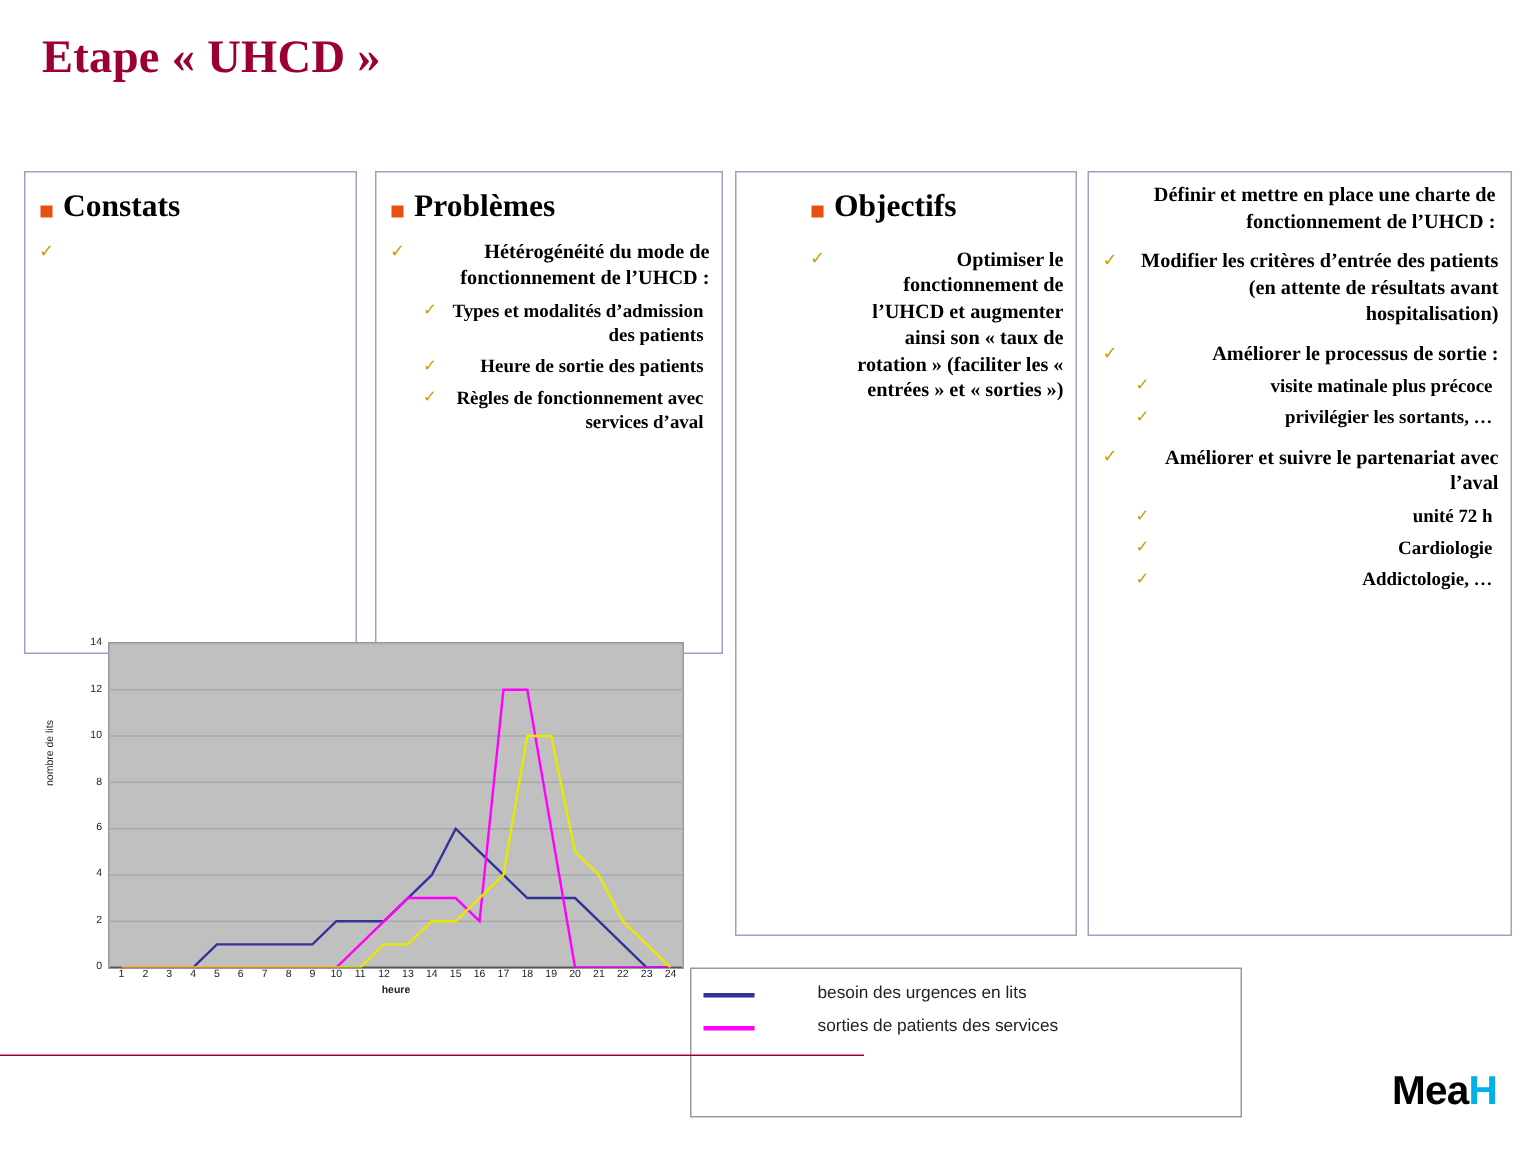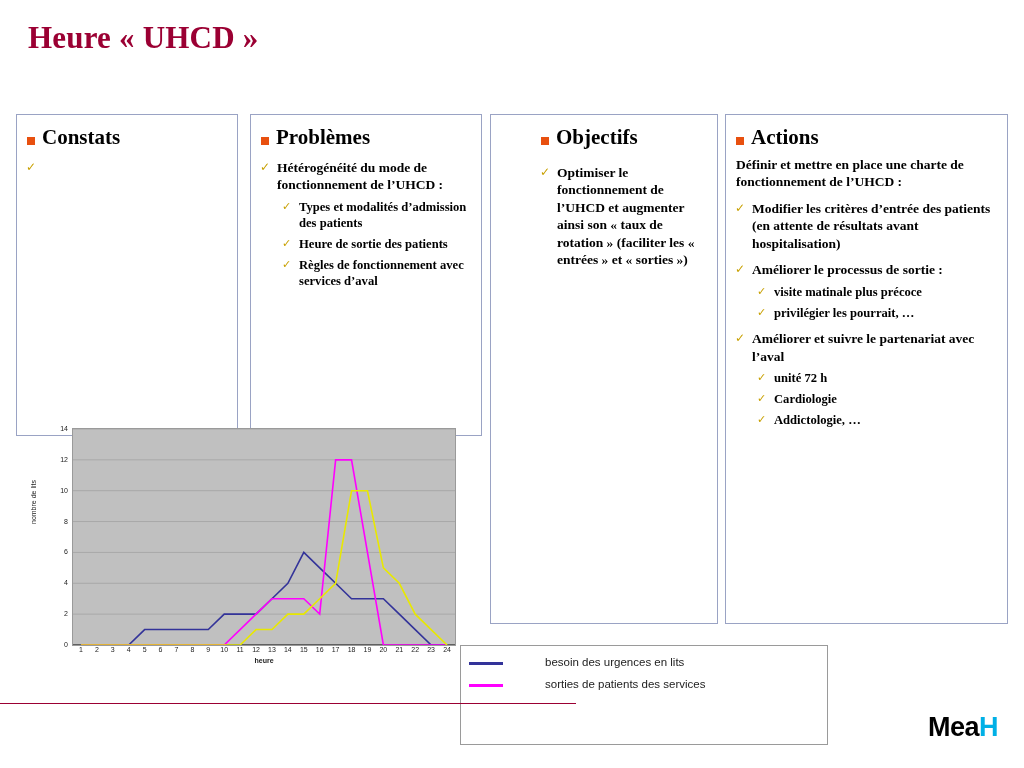--- a/index.html
+++ b/index.html
@@ -18,20 +18,21 @@
   }
   .columns{
     position:absolute;left:16px;top:114px;
     width:992px;height:510px;
   }
   .col{
     position:absolute;top:0;
     border:1px solid #9aa3c4;
     background:#ffffff;
     box-sizing:border-box;
+    text-align:right;
   }
   .col-1{left:0px;width:222px;height:322px;}
   .col-2{left:234px;width:232px;height:322px;}
   .col-3{left:474px;width:228px;height:510px;padding-left:40px;}
   .col-4{left:709px;width:283px;height:510px;}
 
   .col-head{
     display:flex;align-items:flex-start;
     padding:11px 6px 0 10px;
   }
@@ -131,21 +132,21 @@
     position:absolute;right:26px;top:712px;
     font-family:"Liberation Sans", sans-serif;
     font-size:27px;font-weight:bold;color:#000;
     letter-spacing:-0.5px;
   }
   .brand .h{color:#00B0E6;}
 </style>
 </head>
 <body>
 
-<div class="slide-title">Heure « UHCD »</div>
+<div class="slide-title">Etape « UHCD »</div>
 
 <div class="columns">
 
   <div class="col col-1">
     <div class="col-head">
       <span class="sq"></span>
       <span class="col-head-text">Constats</span>
     </div>
     <ul class="lvl1">
       <li>
@@ -188,43 +189,39 @@
     </div>
     <ul class="lvl1" style="margin-top:14px;">
       <li>
         <span class="chk">✓</span>
         <span>Optimiser le fonctionnement de l’UHCD et augmenter ainsi son « taux de rotation » (faciliter les « entrées » et « sorties »)</span>
       </li>
     </ul>
   </div>
 
   <div class="col col-4">
-    <div class="col-head">
-      <span class="sq"></span>
-      <span class="col-head-text">Actions</span>
-    </div>
     <div class="c4-intro">
       <span>Définir et mettre en place une charte de fonctionnement de l’UHCD :</span>
     </div>
     <ul class="lvl1">
       <li>
         <span class="chk">✓</span>
         <span>Modifier les critères d’entrée des patients (en attente de résultats avant hospitalisation)</span>
       </li>
       <li>
         <span class="chk">✓</span>
         <span>Améliorer le processus de sortie :</span>
         <ul class="lvl2">
           <li>
             <span class="chk">✓</span>
             <span>visite matinale plus précoce</span>
           </li>
           <li>
             <span class="chk">✓</span>
-            <span>privilégier les pourrait, …</span>
+            <span>privilégier les sortants, …</span>
           </li>
         </ul>
       </li>
       <li>
         <span class="chk">✓</span>
         <span>Améliorer et suivre le partenariat avec l’aval</span>
         <ul class="lvl2">
           <li>
             <span class="chk">✓</span>
             <span>unité 72 h</span>

